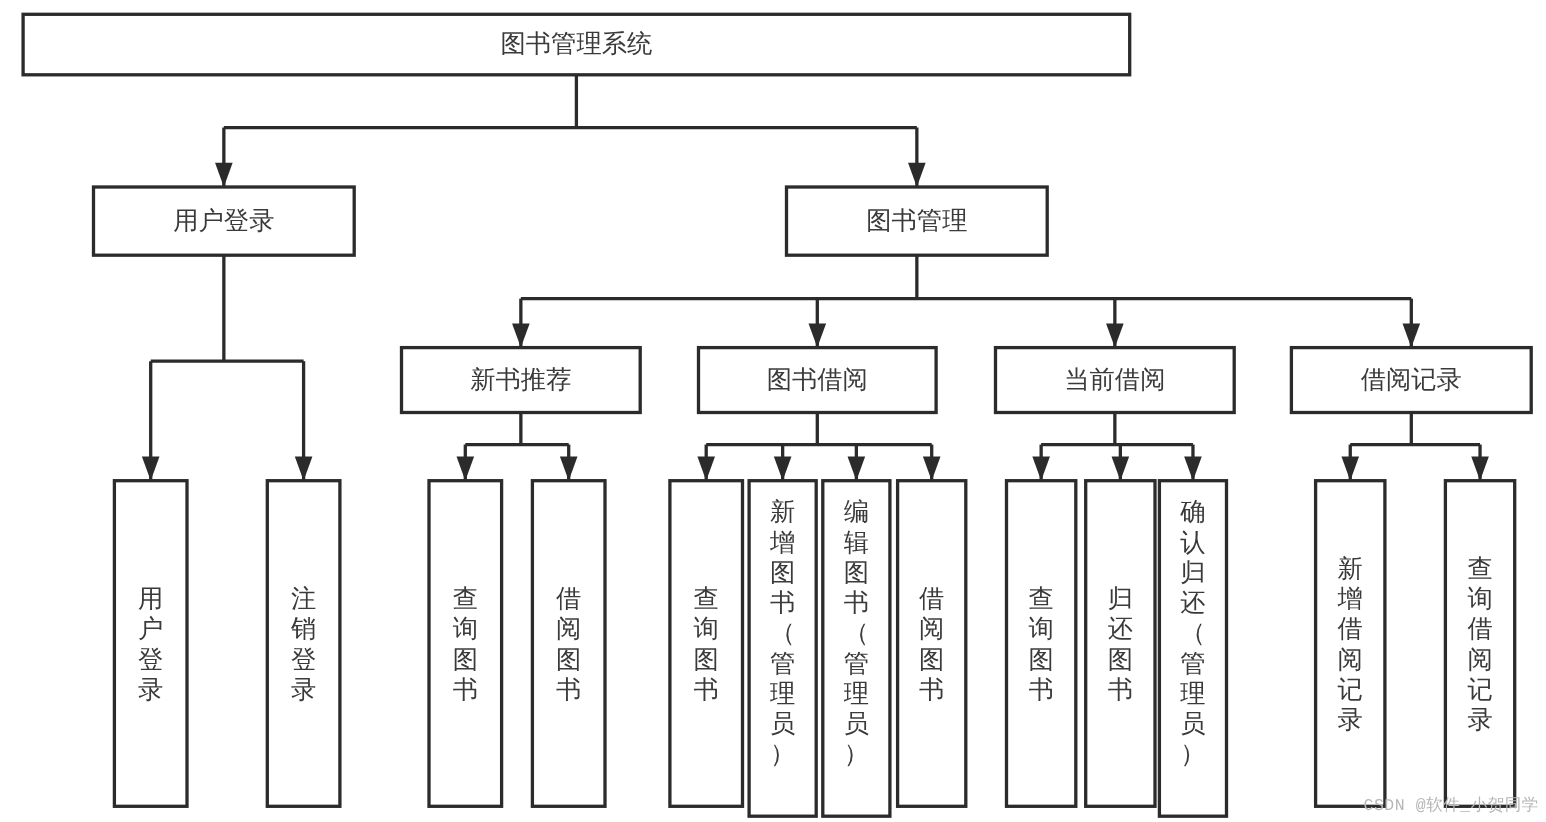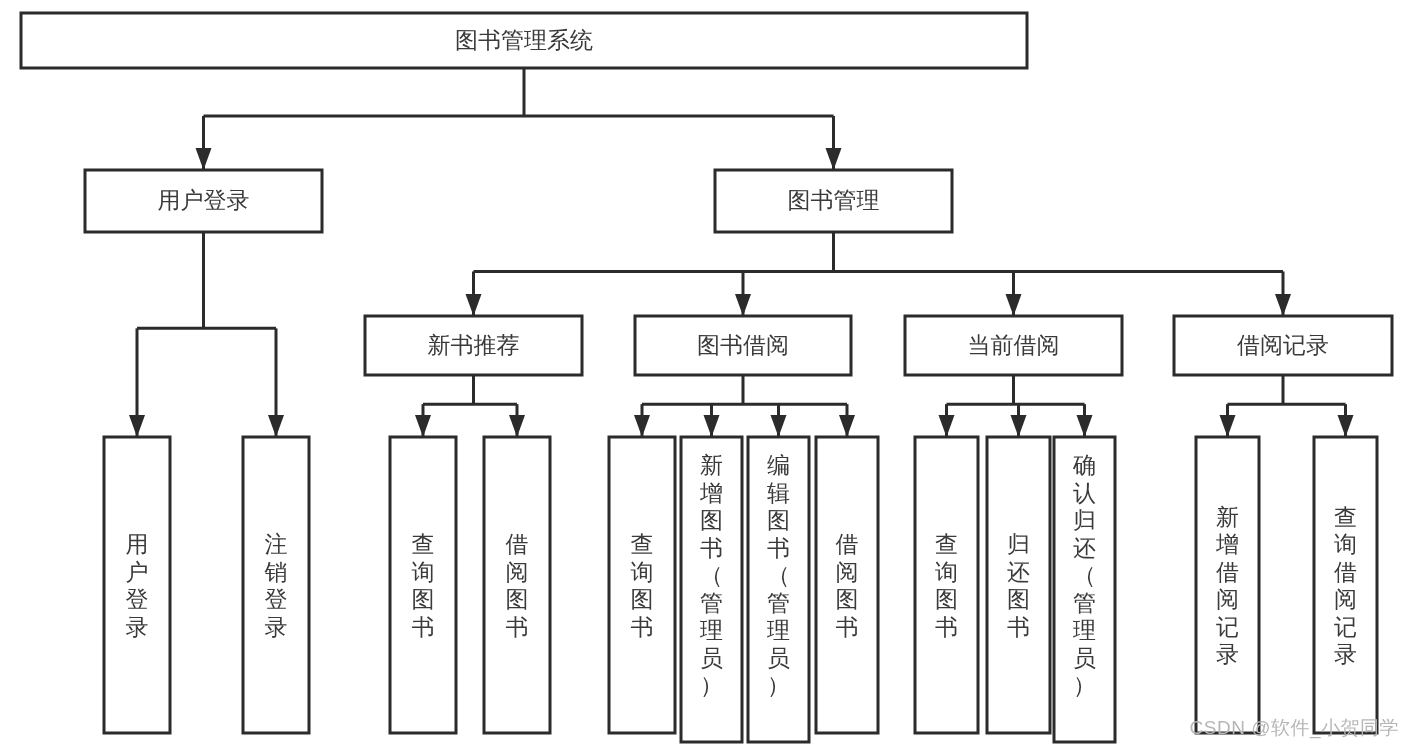--- a/index.html
+++ b/index.html
@@ -51,22 +51,22 @@
   .node-label-vertical {
     fill: #3a3a3a;
     font-family: "Liberation Sans", "DejaVu Sans", sans-serif;
     font-size: 23px;
     text-anchor: middle;
   }
   .watermark {
     position: absolute;
     right: 10px;
     bottom: 6px;
-    font-family: Liberation Sans, sans-serif;
-    font-size: 19px;
+    font-family: Liberation Mono, monospace;
+    font-size: 15px;
     color: #b6b6b6;
     white-space: nowrap;
     letter-spacing: 0.5px;
     pointer-events: none;
   }
 </style>
 </head>
 <body>
 
 <div id="diagram-root">

